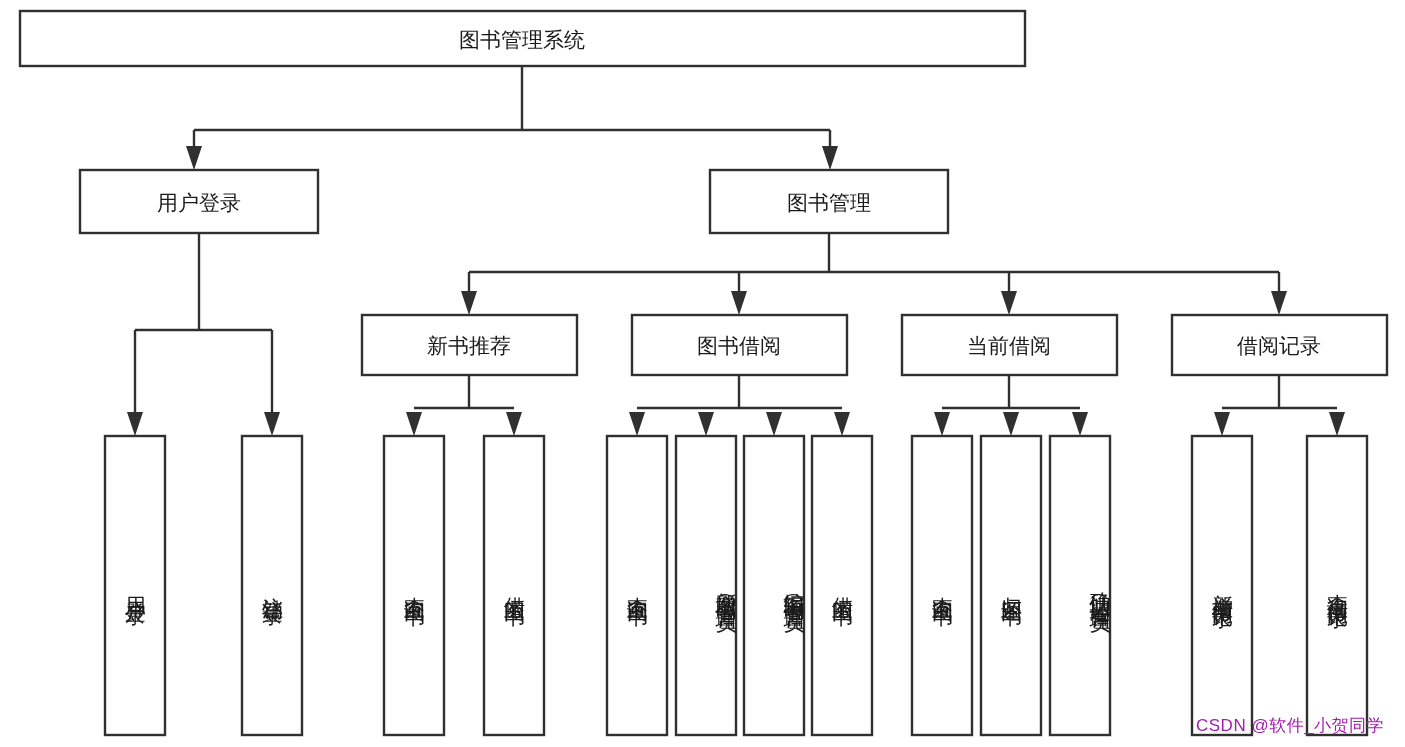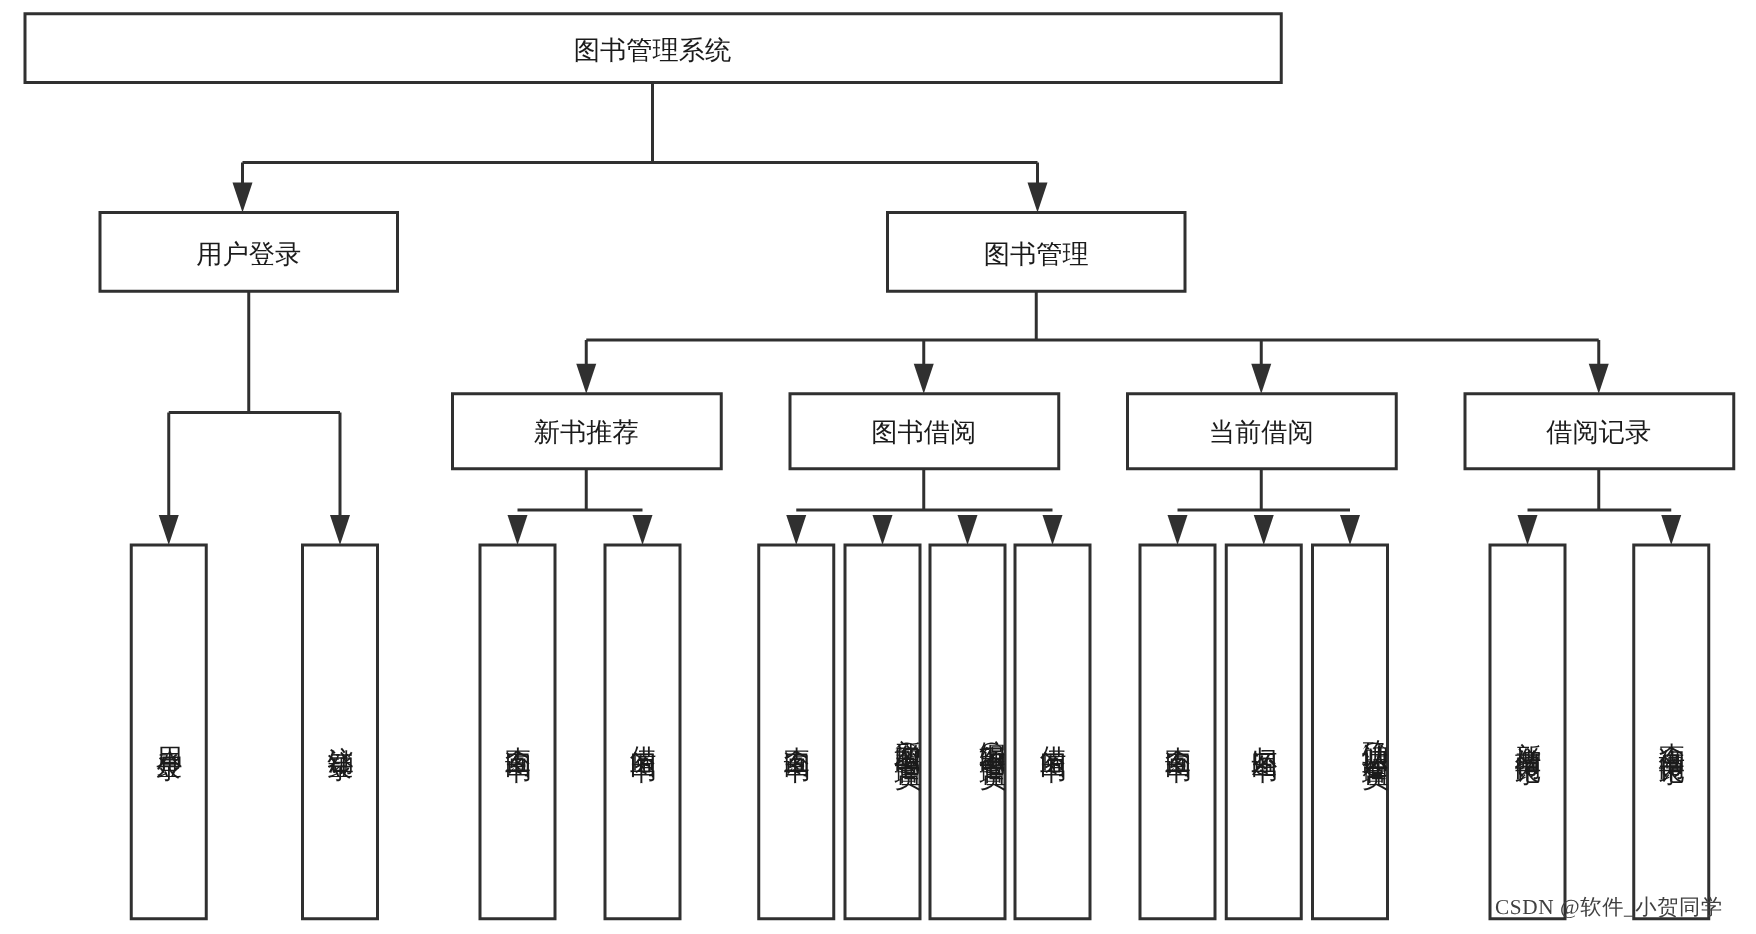--- a/index.html
+++ b/index.html
@@ -72,23 +72,23 @@
     white-space: nowrap;
     pointer-events: none;
   }
   .leaf-label.center-v {
     align-items: center;
   }
   .watermark {
     position: absolute;
     left: 1196px;
     top: 714px;
-    font-family: Liberation Serif, serif;
+    font-family: Liberation Sans, sans-serif;
     font-size: 17px;
-    color: #404040;
+    color: #a21caf;
     white-space: nowrap;
     letter-spacing: 0.5px;
   }
 </style>
 </head>
 <body>
 
 <div id="diagram-root">
 
   <svg class="diagram-canvas" viewBox="0 0 1405 747" xmlns="http://www.w3.org/2000/svg">

